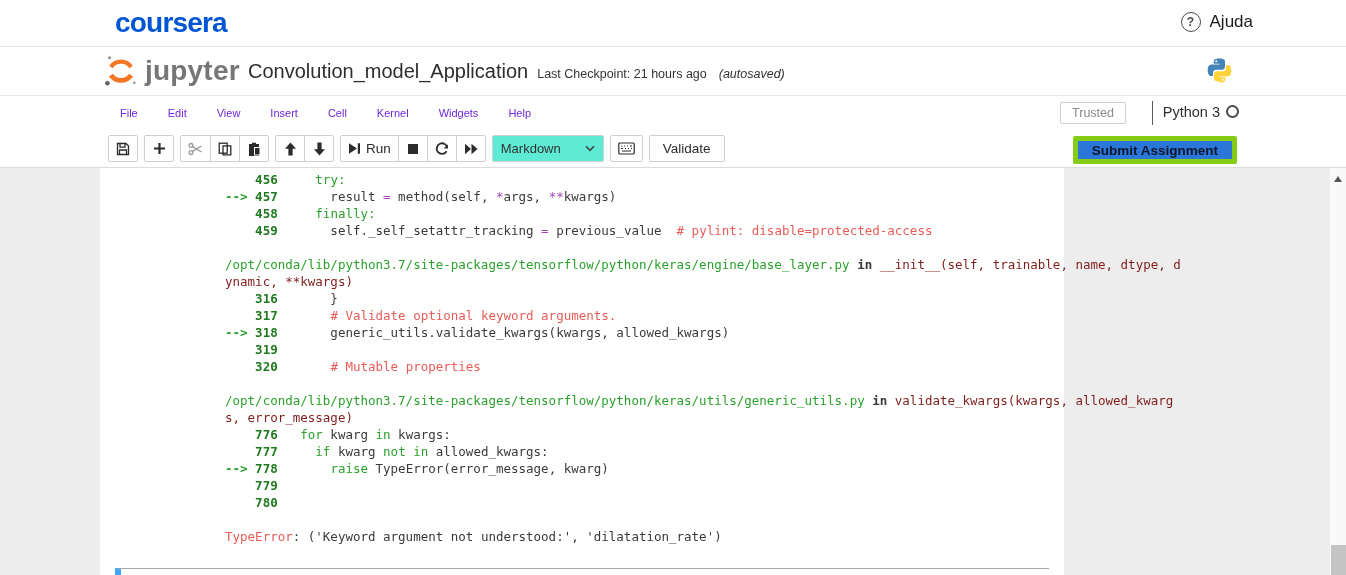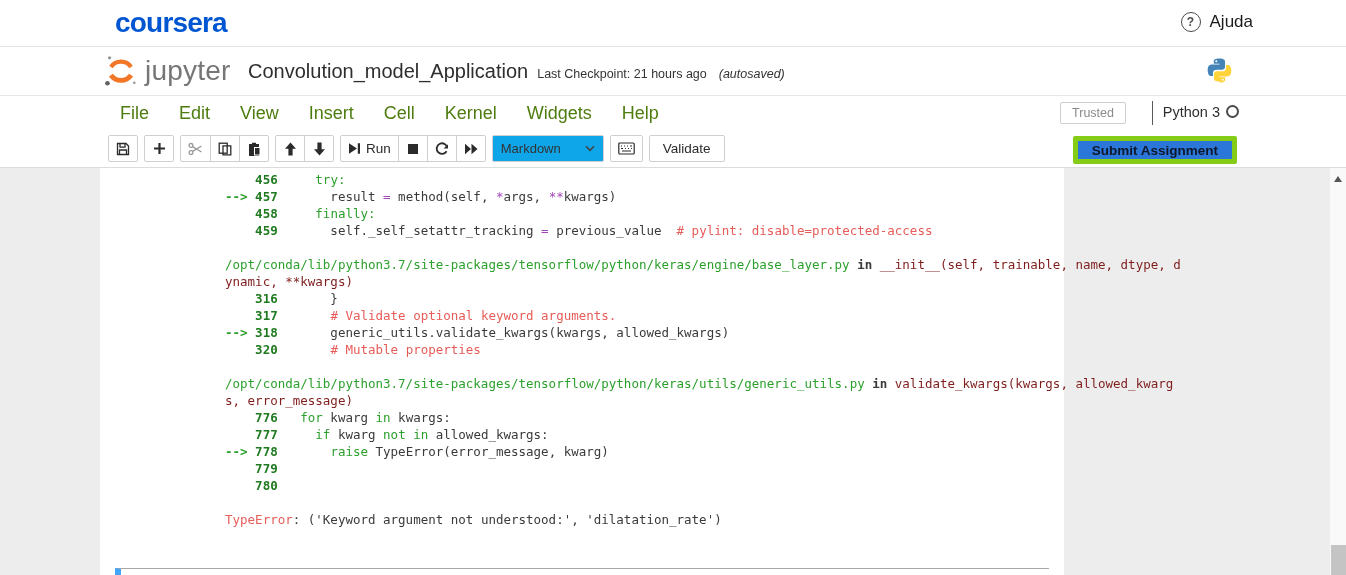--- a/index.html
+++ b/index.html
@@ -13,52 +13,52 @@
     color:#0056d2; letter-spacing:-0.8px; }
   .help { position:absolute; right:93px; top:12px; display:flex; align-items:center; gap:9px;
     font-size:17px; color:#1b1b1b; cursor:pointer; }
   .qicon { width:20px; height:20px; border:1.6px solid #4a4a4a; border-radius:50%;
     display:flex; align-items:center; justify-content:center; font-size:12px; font-weight:bold; color:#4a4a4a; }
 
   
   .jheader { position:absolute; left:0; top:47px; width:1346px; height:49px; background:#fff;
     border-bottom:1px solid #e7e7e7; }
   .jlogo { position:absolute; left:103px; top:6px; display:flex; align-items:center; gap:6px; }
-  .jlogo-text { font-size:28px; color:#767677; letter-spacing:0.2px; }
+  .jlogo-text { font-size:28px; color:#767677; letter-spacing:0.2px;font-weight:bold; }
   .nbtitle { position:absolute; left:248px; top:13px; display:flex; align-items:baseline; gap:9px;justify-content:flex-end; }
   .nbtitle .t { font-size:20px; color:#2e2e2e; }
   .nbtitle .cp { font-size:12.5px; color:#333; }
   .nbtitle .as { font-size:12.5px; color:#333; margin-left:3px;font-style:italic; }
   .pylogo { position:absolute; right:112px; top:9px; }
 
   
   .menubar { position:absolute; left:0; top:96px; width:1346px; height:34px; background:#fff; }
   .menus { position:absolute; left:120px; top:0; height:34px; display:flex; align-items:center; gap:30px; }
-  .menu-item { font-size:18px; color:#4d7c0f; cursor:pointer; }
+  .menu-item { font-size:11px; color:#6d28d9; cursor:pointer; }
   .trusted { position:absolute; right:220px; top:6px; border:1px solid #cfcfcf; border-radius:2px;
     color:#8a8a8a; font-size:12.5px; padding:3px 11px; }
   .kdiv { position:absolute; right:193px; top:5px; width:1px; height:24px; background:#5a5a5a; }
   .kname { position:absolute; right:126px; top:8px; font-size:14.5px; color:#2e2e2e; }
   .kcircle { position:absolute; right:107px; top:9px; width:13px; height:13px; border:2px solid #4a4a4a;
     border-radius:50%; background:#fff; }
 
   
   .toolbar { position:absolute; left:0; top:130px; width:1346px; height:38px; background:#fff;
     border-bottom:1px solid #dcdcdc; }
   .tools { position:absolute; left:108px; top:5px; display:flex; gap:6px; align-items:center; }
   .tgroup { display:flex; }
   .tbtn { height:27px; min-width:30px; background:#fff; border:1px solid #cfcfcf; border-radius:2px;
     display:flex; align-items:center; justify-content:center; gap:5px; padding:0 7px;
     color:#2b2b2b; font-size:13.5px; cursor:pointer; }
   .tgroup .tbtn { border-radius:0; }
   .tgroup .tbtn:first-child { border-radius:2px 0 0 2px; }
   .tgroup .tbtn:last-child { border-radius:0 2px 2px 0; }
   .tgroup .tbtn + .tbtn { margin-left:-1px; }
   .tbtn svg { display:block; }
-  .cellsel { width:112px; height:27px; border:1px solid #cfcfcf; border-radius:2px; background:#0ea5e9;
+  .cellsel { width:112px; height:27px; border:1px solid #cfcfcf; border-radius:2px; background:#5eead4;
     display:flex; align-items:center; justify-content:space-between; padding:0 8px; font-size:13px;
     color:#333; cursor:pointer; }
   .validate { padding:0 13px; }
   .submit { position:absolute; right:109px; top:6px; height:28px; padding:0 14px;
     background:#2b76d9; border:5px solid #84cc16; border-radius:2px; color:#0f172a;
     font-size:13.5px; font-weight:bold; display:flex; align-items:center; cursor:pointer; }
 
   
   .content { position:absolute; left:0; top:168px; width:1346px; height:407px; background:#ededed; }
   .page { position:absolute; left:100px; top:0; width:964px; height:407px; background:#fff; }
@@ -235,20 +235,21 @@
         <div class="tb-line"><span class="tb-n">    456</span><span class="tb-t">     </span><span class="tb-g">try:</span></div>
         <div class="tb-line"><span class="tb-a">--&gt; </span><span class="tb-n">457</span><span class="tb-t">       result </span><span class="tb-p">=</span><span class="tb-t"> method(self, </span><span class="tb-p">*</span><span class="tb-t">args, </span><span class="tb-p">**</span><span class="tb-t">kwargs)</span></div>
         <div class="tb-line"><span class="tb-n">    458</span><span class="tb-t">     </span><span class="tb-g">finally:</span></div>
         <div class="tb-line"><span class="tb-n">    459</span><span class="tb-t">       self._self_setattr_tracking </span><span class="tb-p">=</span><span class="tb-t"> previous_value  </span><span class="tb-r"># pylint: disable=protected-access</span></div>
         <div class="tb-line"> </div>
         <div class="tb-line"><span class="tb-g">/opt/conda/lib/python3.7/site-packages/tensorflow/python/keras/engine/base_layer.py</span><span class="tb-t"> </span><span class="tb-k">in</span><span class="tb-t"> </span><span class="tb-b">__init__(self, trainable, name, dtype, d</span></div>
         <div class="tb-line"><span class="tb-b">ynamic, **kwargs)</span></div>
         <div class="tb-line"><span class="tb-n">    316</span><span class="tb-t">       }</span></div>
         <div class="tb-line"><span class="tb-n">    317</span><span class="tb-t">       </span><span class="tb-r"># Validate optional keyword arguments.</span></div>
         <div class="tb-line"><span class="tb-a">--&gt; </span><span class="tb-n">318</span><span class="tb-t">       generic_utils.validate_kwargs(kwargs, allowed_kwargs)</span></div>
+        <div class="tb-line"><span class="tb-n">    319</span></div>
         <div class="tb-line"><span class="tb-n">    320</span><span class="tb-t">       </span><span class="tb-r"># Mutable properties</span></div>
         <div class="tb-line"> </div>
         <div class="tb-line"><span class="tb-g">/opt/conda/lib/python3.7/site-packages/tensorflow/python/keras/utils/generic_utils.py</span><span class="tb-t"> </span><span class="tb-k">in</span><span class="tb-t"> </span><span class="tb-b">validate_kwargs(kwargs, allowed_kwarg</span></div>
         <div class="tb-line"><span class="tb-b">s, error_message)</span></div>
         <div class="tb-line"><span class="tb-n">    776</span><span class="tb-t">   </span><span class="tb-g">for</span><span class="tb-t"> kwarg </span><span class="tb-g">in</span><span class="tb-t"> kwargs:</span></div>
         <div class="tb-line"><span class="tb-n">    777</span><span class="tb-t">     </span><span class="tb-g">if</span><span class="tb-t"> kwarg </span><span class="tb-g">not in</span><span class="tb-t"> allowed_kwargs:</span></div>
         <div class="tb-line"><span class="tb-a">--&gt; </span><span class="tb-n">778</span><span class="tb-t">       </span><span class="tb-g">raise</span><span class="tb-t"> TypeError(error_message, kwarg)</span></div>
         <div class="tb-line"><span class="tb-n">    779</span></div>
         <div class="tb-line"><span class="tb-n">    780</span></div>
         <div class="tb-line"> </div>

